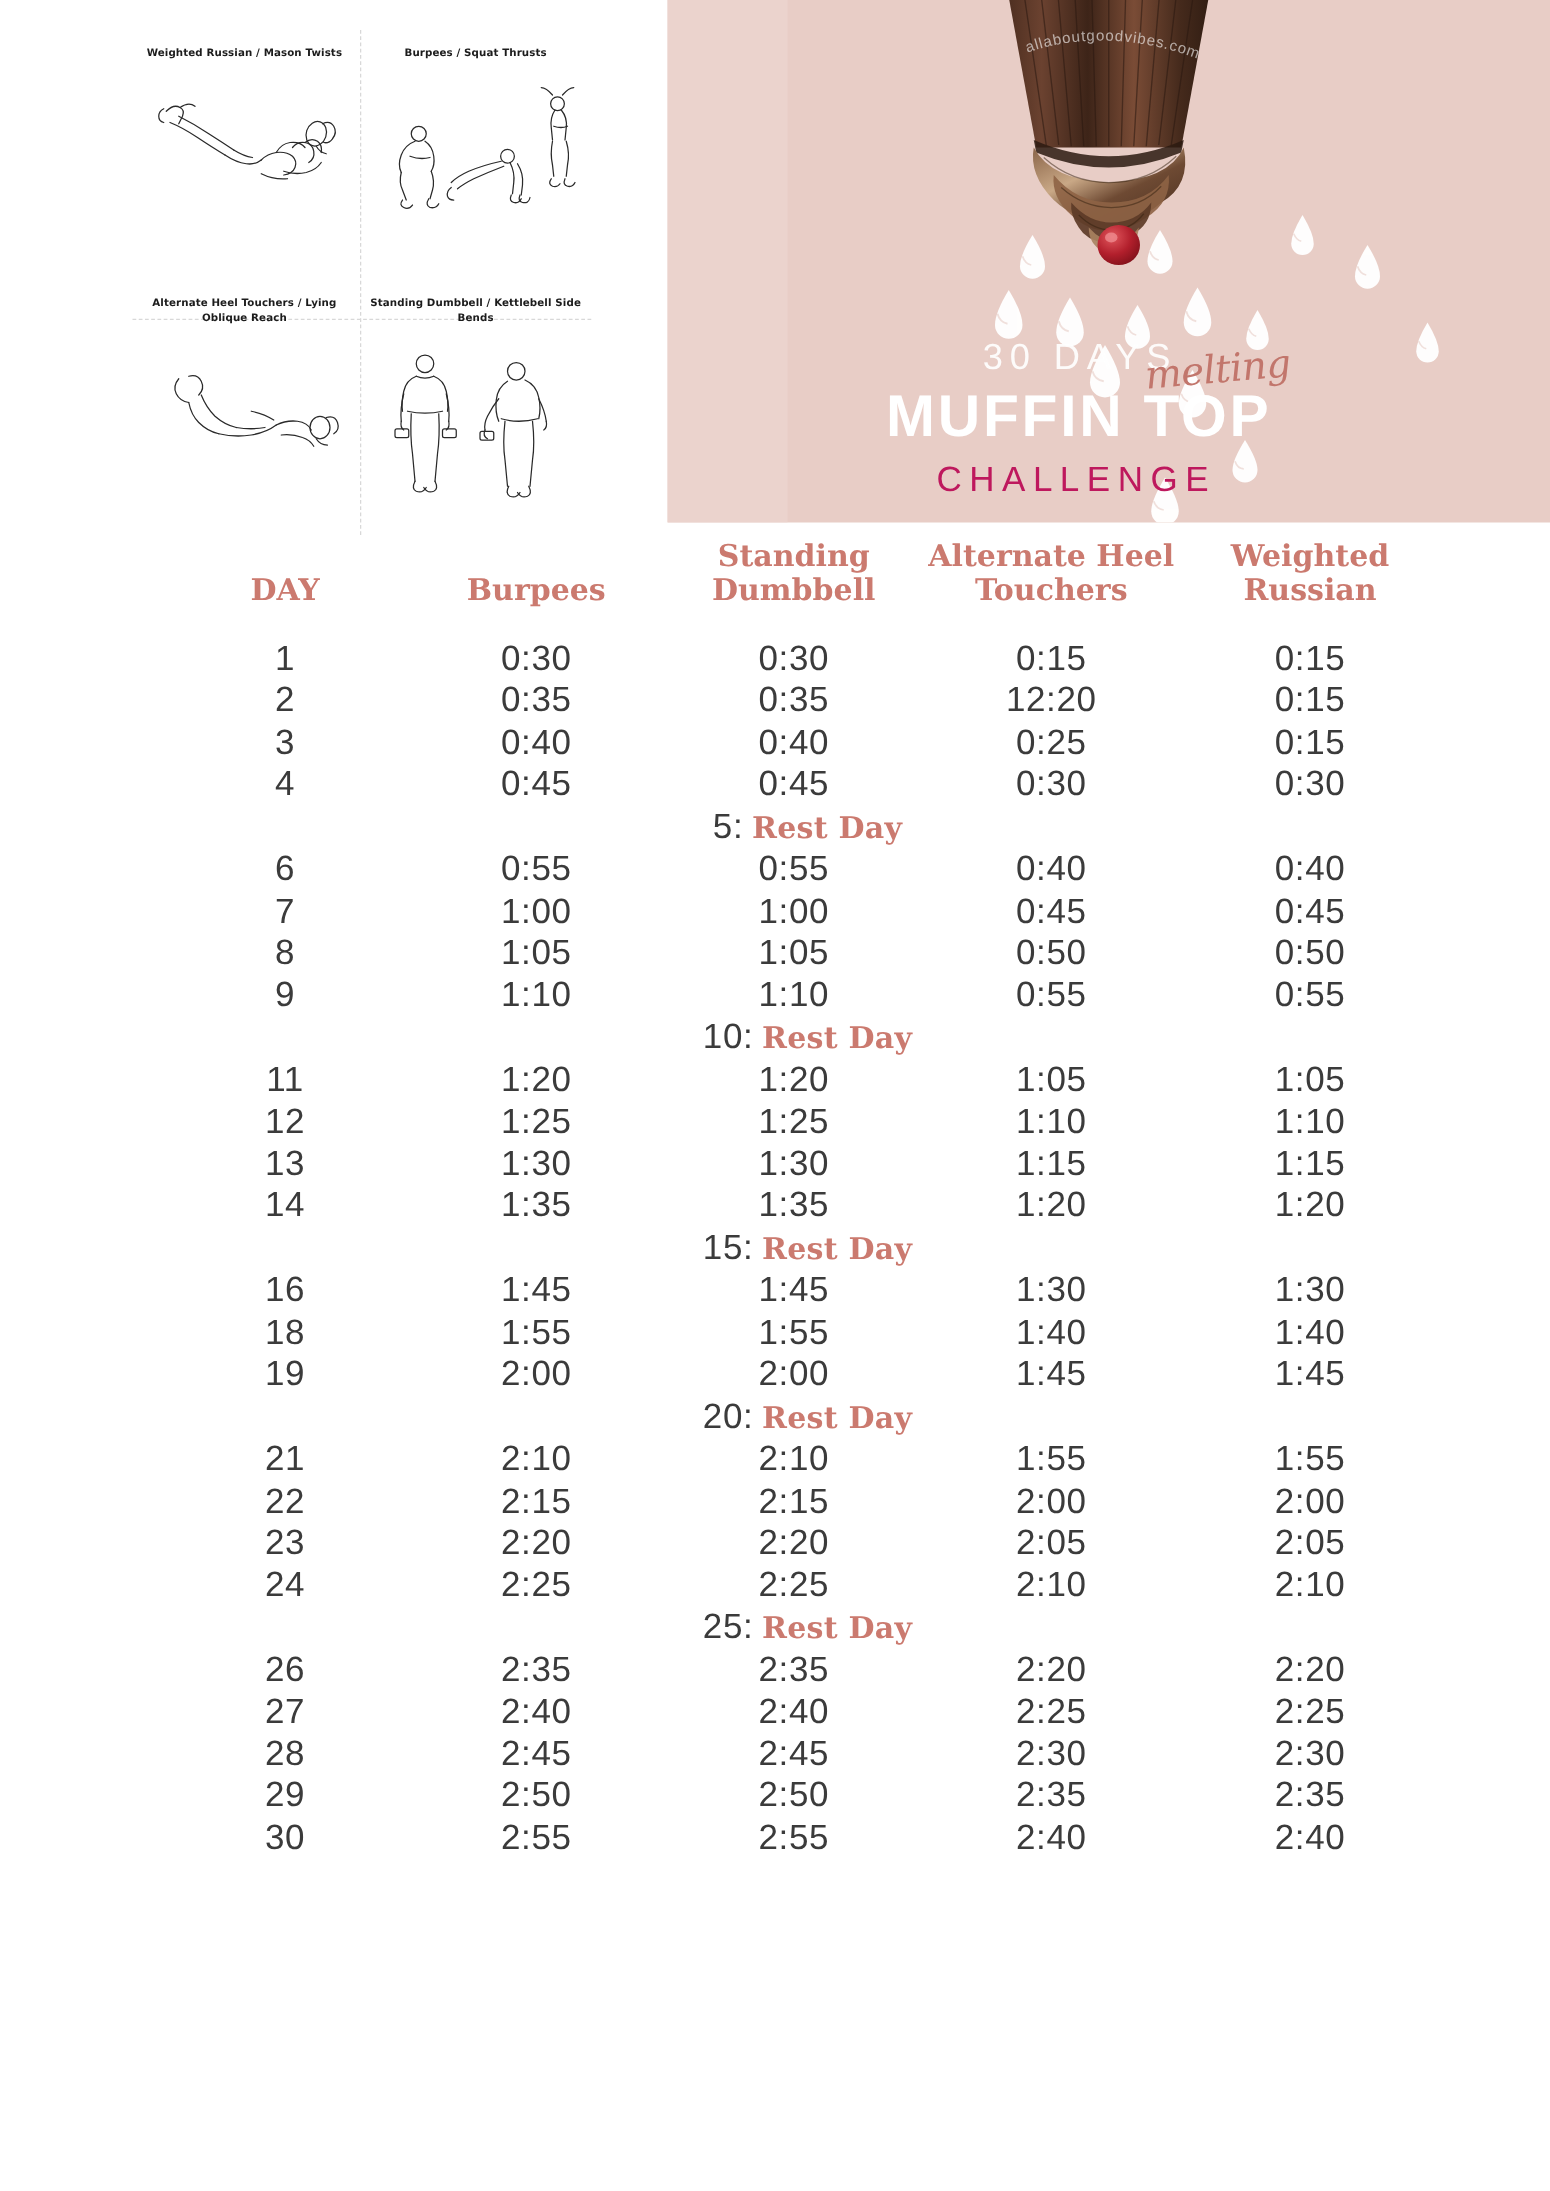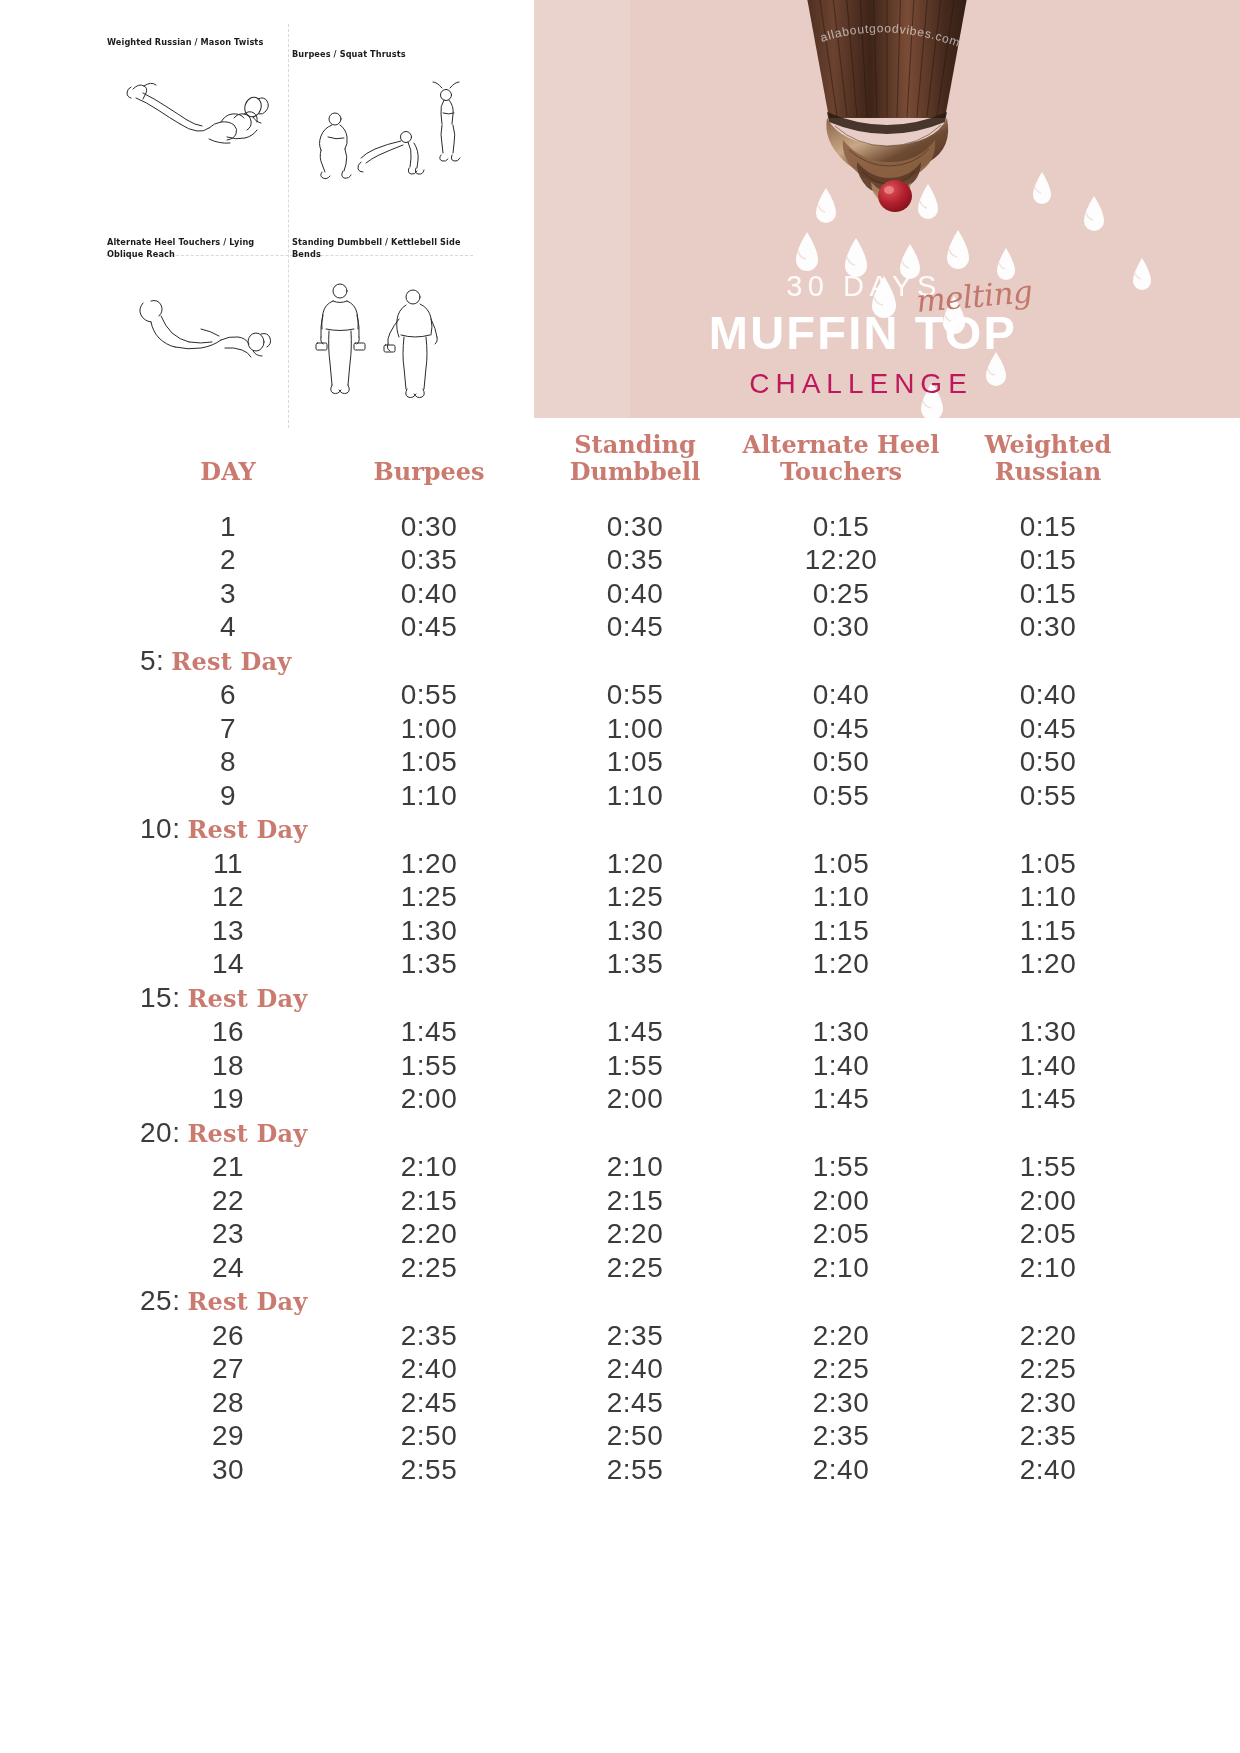--- a/index.html
+++ b/index.html
@@ -23,29 +23,30 @@
     width: 370px;
     height: 410px;
   }
   .ex-cell {
     position: absolute;
     width: 185px;
     height: 205px;
     box-sizing: border-box;
   }
   .ex-cell.c00 { left: 0;     top: 0;   }
-  .ex-cell.c01 { left: 185px; top: 12px;   }
+  .ex-cell.c01 { left: 185px; top: 0;   }
   .ex-cell.c10 { left: 0;     top: 205px; }
   .ex-cell.c11 { left: 185px; top: 205px; }
 
   .ex-title {
     font-family: "DejaVu Sans", sans-serif;
     font-size: 8.2px;
     font-weight: 700;
     color: #1c1c1c;
+    text-align: center;
     line-height: 1.45;
     letter-spacing: 0.1px;
     padding: 18px 4px 0 4px;
     box-sizing: border-box;
   }
   .ex-cell.c00 .ex-title,
   .ex-cell.c01 .ex-title { padding-top: 19px; }
   .ex-cell.c10 .ex-title,
   .ex-cell.c11 .ex-title { padding-top: 14px; }
 
@@ -190,21 +191,21 @@
     line-height: 33.5px;
     letter-spacing: 0.5px;
   }
   td.day-cell {
     text-align: left;
     padding-left: 10px;
   }
   tr.first-data td { padding-top: 14px; }
 
   tr.rest td.rest-cell {
-    text-align: left;
+    text-align: center;
     padding-left: 10px;
     white-space: nowrap;
     margin-top: 33px;
   }
   .rest-label {
     font-family: "DejaVu Serif", serif;
     font-weight: 700;
     font-size: 24px;
     color: #cb7a6f;
     letter-spacing: 0.2px;

